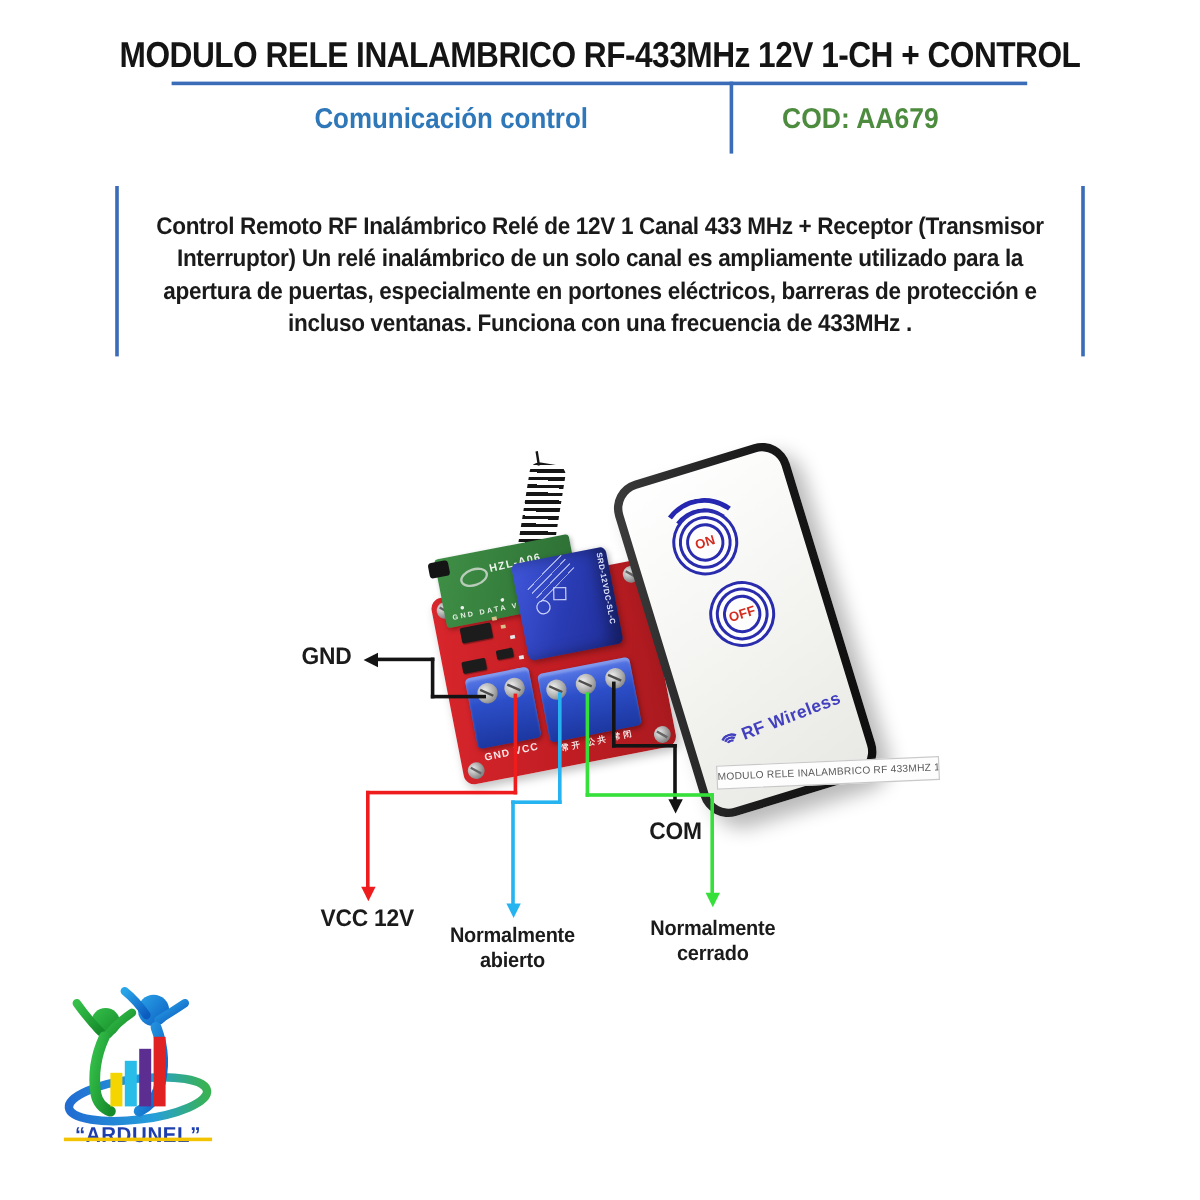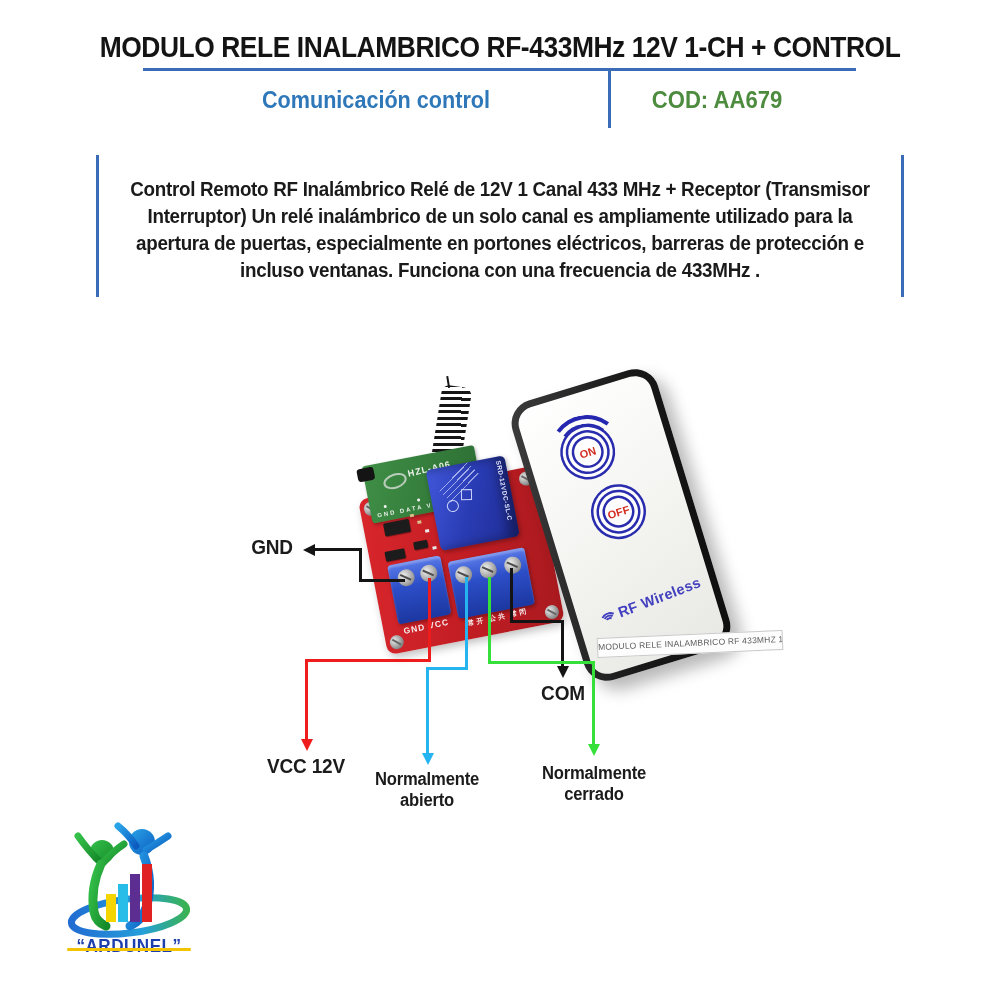--- a/index.html
+++ b/index.html
@@ -155,21 +155,21 @@
   .arrow.down.grn{border-top-color:#35e03a;}
   .arrow.down.blk{border-top-color:#141414;}
   .callout{
     position:absolute;z-index:6;font-weight:800;color:#1b1b1b;text-align:center;
     transform:scaleX(0.95);letter-spacing:-0.2px;
   }
   .callout.big{font-size:20px;}
   .callout.small{font-size:17.5px;line-height:21px;}
 
   
-  .logo{position:absolute;left:54px;top:820px;width:150px;height:155px;}
+  .logo{position:absolute;left:40px;top:820px;width:150px;height:155px;}
   .logo svg{position:absolute;left:0;top:0;}
   .logo-text{
     position:absolute;left:0;top:116px;width:150px;text-align:center;
     color:#1d3fae;font-size:18px;font-weight:800;letter-spacing:0.5px;
     transform:scaleX(0.95);
   }
   .logo-text::after{content:"";position:absolute;left:10px;right:10px;top:58%;height:2.5px;background:#f2c300;}
 </style>
 </head>
 <body>

